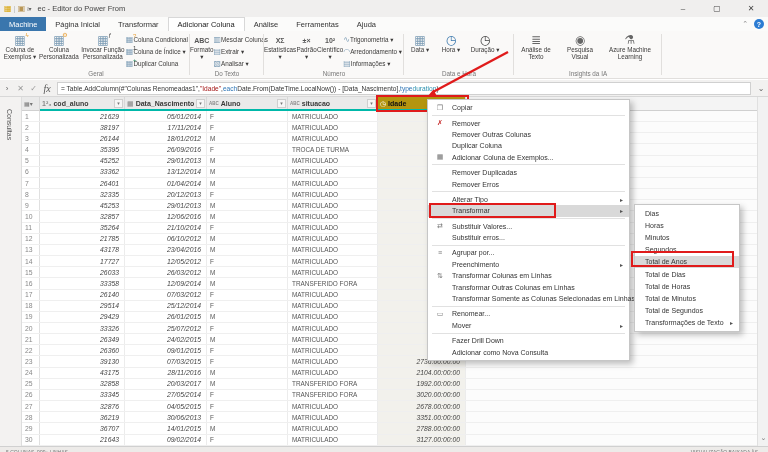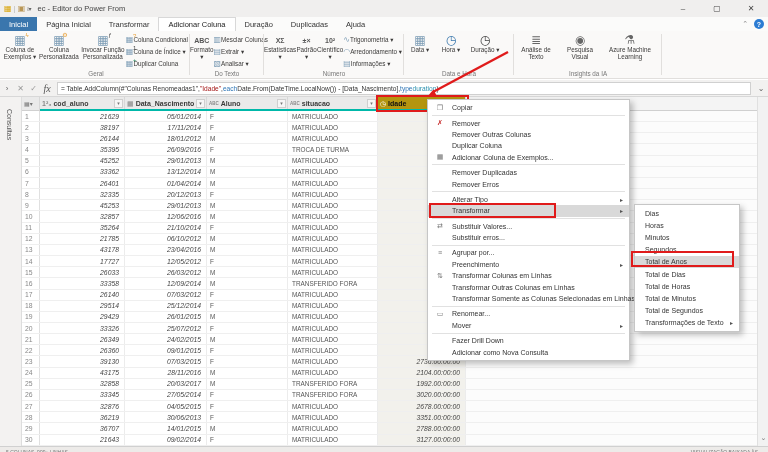--- a/index.html
+++ b/index.html
@@ -116,26 +116,26 @@
   </div>
   <span id="win-title">ec - Editor do Power From</span>
   <div id="win-controls">
     <span class="wbtn">–</span>
     <span class="wbtn">▢</span>
     <span class="wbtn">✕</span>
   </div>
 </div>
 
 <div id="tabstrip" class="abs">
-    <div class="tab file">Inicial</div>
+    <div class="tab file">Machine</div>
     <div class="tab">Página Inicial</div>
     <div class="tab">Transformar</div>
     <div class="tab active">Adicionar Coluna</div>
-    <div class="tab">Duração</div>
-    <div class="tab">Duplicadas</div>
+    <div class="tab">Análise</div>
+    <div class="tab">Ferramentas</div>
     <div class="tab">Ajuda</div>
   </div>
 <div id="tab-right">
   <span id="ribbon-collapse">⌃</span>
   <span id="help-btn">?</span>
 </div>
 
 <div id="ribbon" class="abs">
     <div class="rgroup" style="left: 2px; width: 188px;">
       <div class="gbody">

